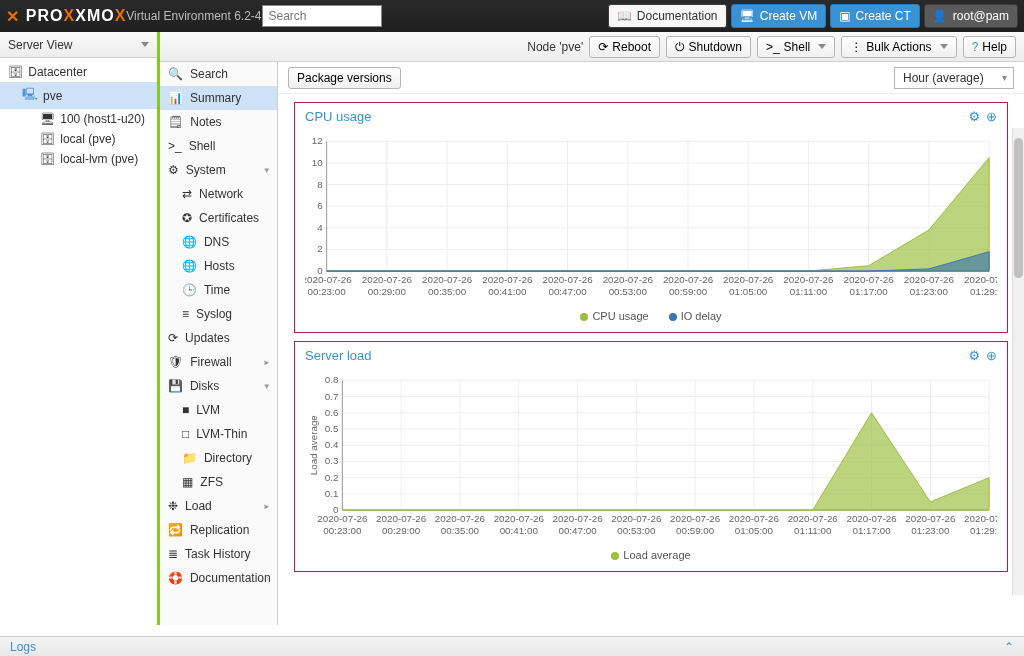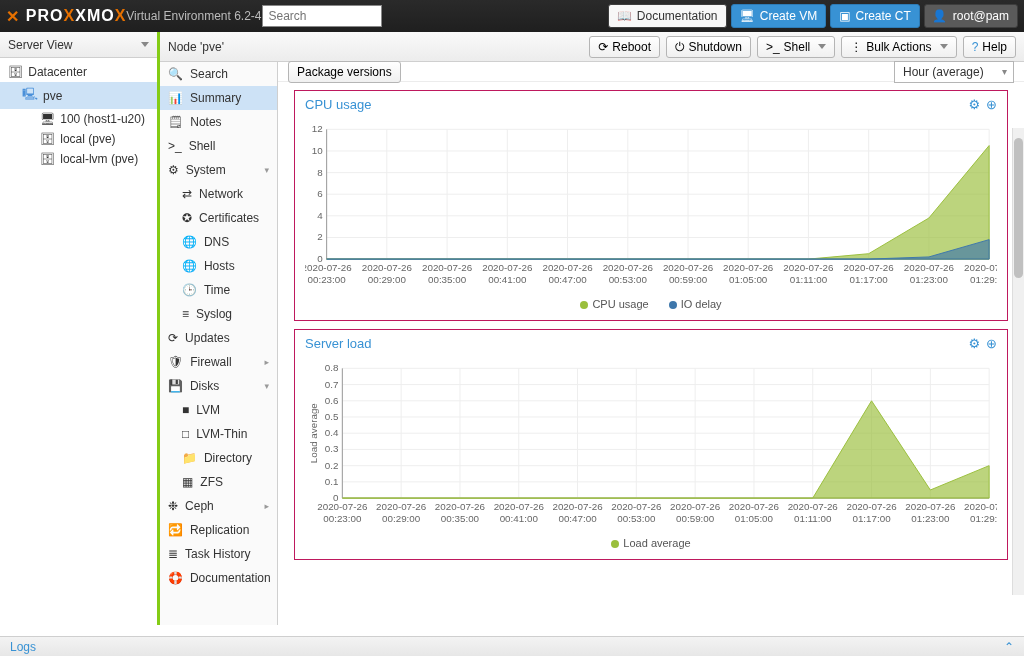--- a/index.html
+++ b/index.html
@@ -22,23 +22,23 @@
 .tree-indent-1 { padding-left: 22px; }
 .tree-indent-2 { padding-left: 40px; }
 .middle { width: 118px; border-right: 1px solid #cfcfcf; background: #f5f5f5; display: flex; flex-direction: column; }
 .side-menu { flex: 1; background: #fafafa; overflow-y: auto; }
 .side-item { padding: 5px 8px; display: flex; align-items: center; gap: 7px; cursor: pointer; color: #333; font-size: 12px; border-bottom: 0; }
 .side-item.sub { padding-left: 22px; }
 .side-item.sel { background: #cde2f6; color: #333; }
 .side-item .chev { margin-left: auto; color: #999; font-size: 9px; }
 .right { flex: 1; display: flex; flex-direction: column; background: #fff; }
 .toolbar { height: 30px; border-bottom: 1px solid #cfcfcf; background: linear-gradient(#fafafa,#ececec); display: flex; align-items: center; padding: 0 8px; gap: 6px; }
-.toolbar .lbl { flex: 1; color: #333; }
+.toolbar .lbl { flex: 1; color: #333; text-align: right; }
 .wbtn { height: 22px; padding: 0 8px; border: 1px solid #b5b5b5; background: linear-gradient(#fff,#f0f0f0); border-radius: 3px; display: inline-flex; align-items: center; gap: 4px; cursor: pointer; font-size: 12px; }
-.content-bar { height: 20px; border-bottom: 1px solid #ececec; display: flex; align-items: center; padding: 0 10px; gap: 5px; }
+.content-bar { height: 32px; border-bottom: 1px solid #ececec; display: flex; align-items: center; padding: 0 10px; gap: 5px; }
 .sel-box { height: 22px; border: 1px solid #b5b5b5; background: #fff; padding: 0 20px 0 8px; display: inline-flex; align-items: center; min-width: 120px; position: relative; }
 .sel-box::after { content: '▾'; position: absolute; right: 6px; color: #888; font-size: 10px; }
 .chart-panel { border: 1px solid #be185d; margin: 8px 16px; background: #fff; }
 .chart-title { padding: 6px 10px; color: #3892d4; font-size: 13px; display: flex; align-items: center; }
 .chart-title .tools { margin-left: auto; display: flex; gap: 6px; color: #3892d4; }
 .chart-body { padding: 4px 10px 8px; }
 .chart-svg { width: 100%; height: 170px; display: block; }
 .legend { display: flex; justify-content: center; gap: 20px; padding: 6px 0 2px; font-size: 11px; color: #555; }
 .legend-dot { width: 8px; height: 8px; border-radius: 50%; display: inline-block; margin-right: 4px; vertical-align: middle; }
 .axis-label { font-size: 10px; fill: #666; }
@@ -213,21 +213,21 @@
           <div class="side-item sub">
               <span>📁</span>
               <span>Directory</span>
             </div>
           <div class="side-item sub">
               <span>▦</span>
               <span>ZFS</span>
             </div>
           <div class="side-item">
               <span>❉</span>
-              <span>Ceph</span>
+              <span>Load</span>
               <span class="chev">▸</span>
             </div>
           <div class="side-item">
               <span>🔁</span>
               <span>Replication</span>
             </div>
           <div class="side-item">
               <span>≣</span>
               <span>Task History</span>
             </div>

